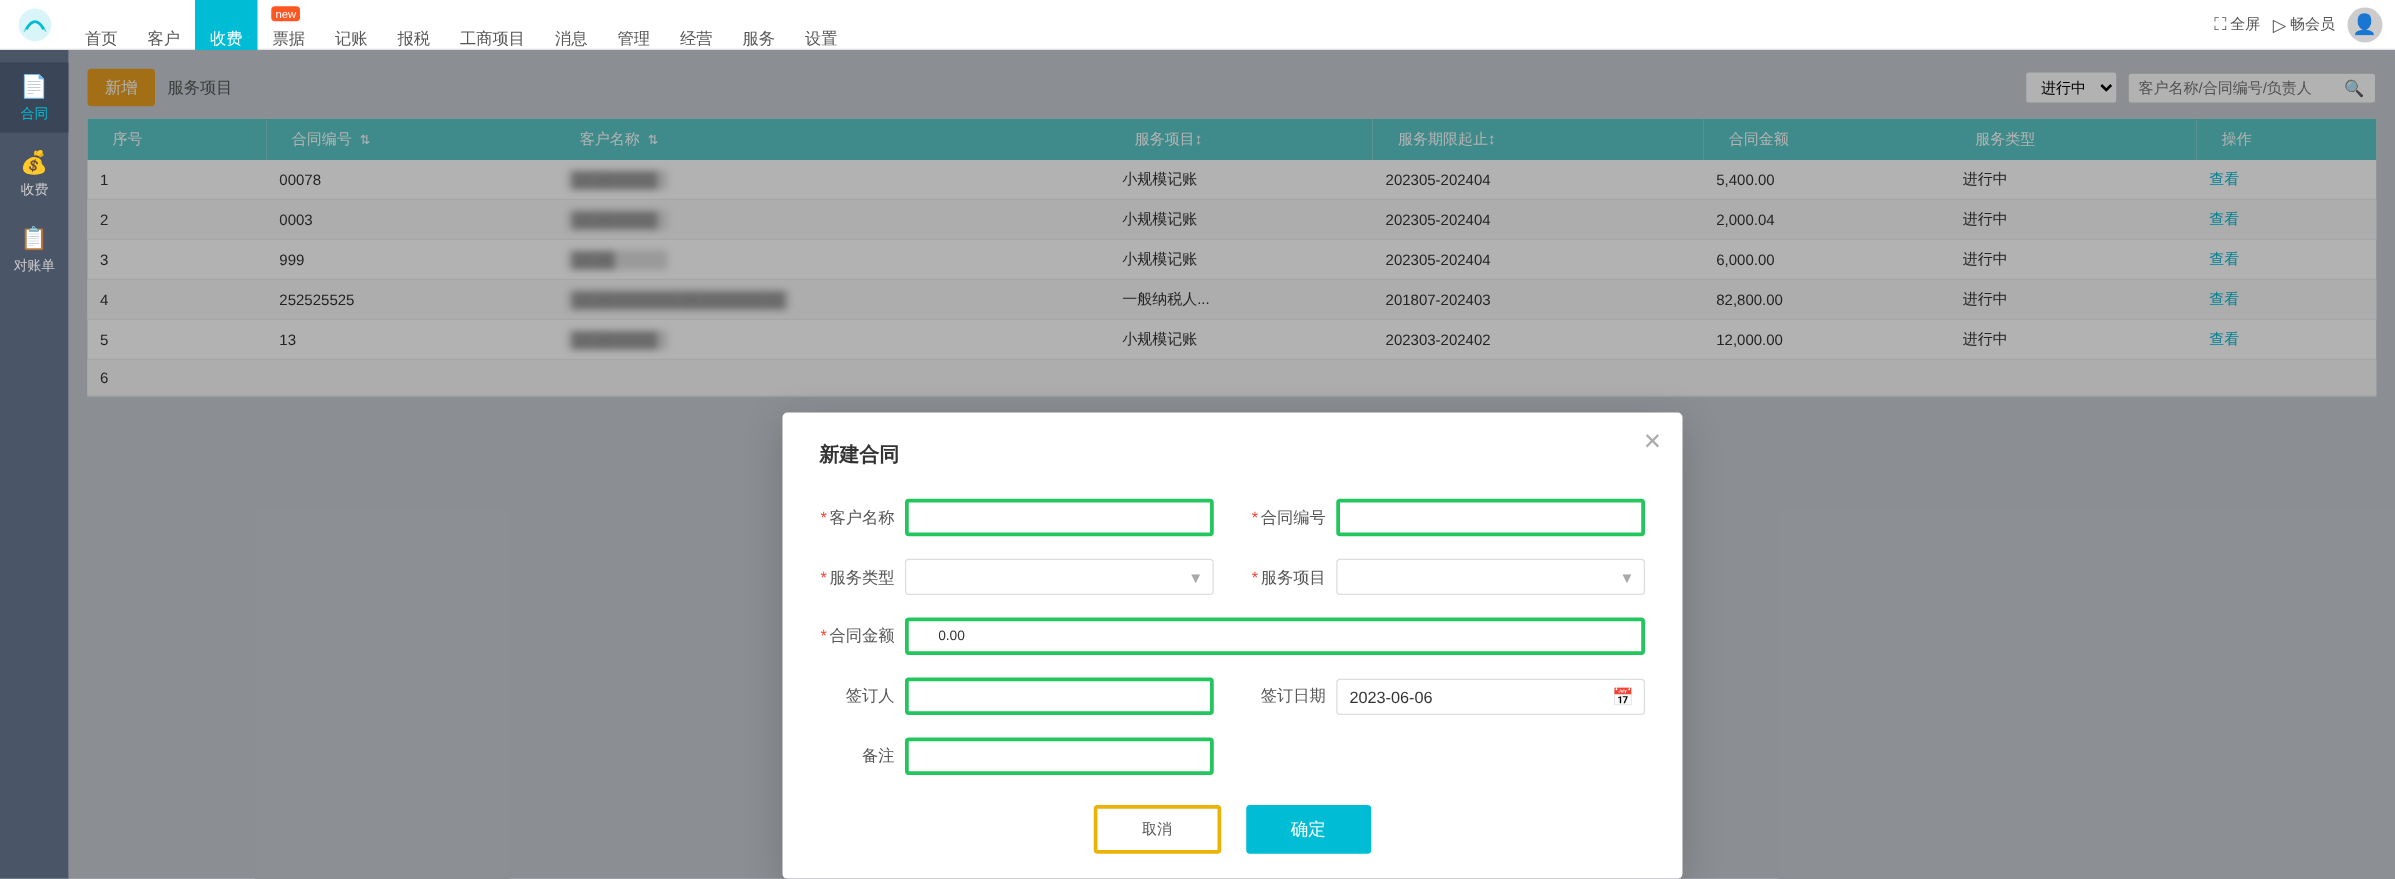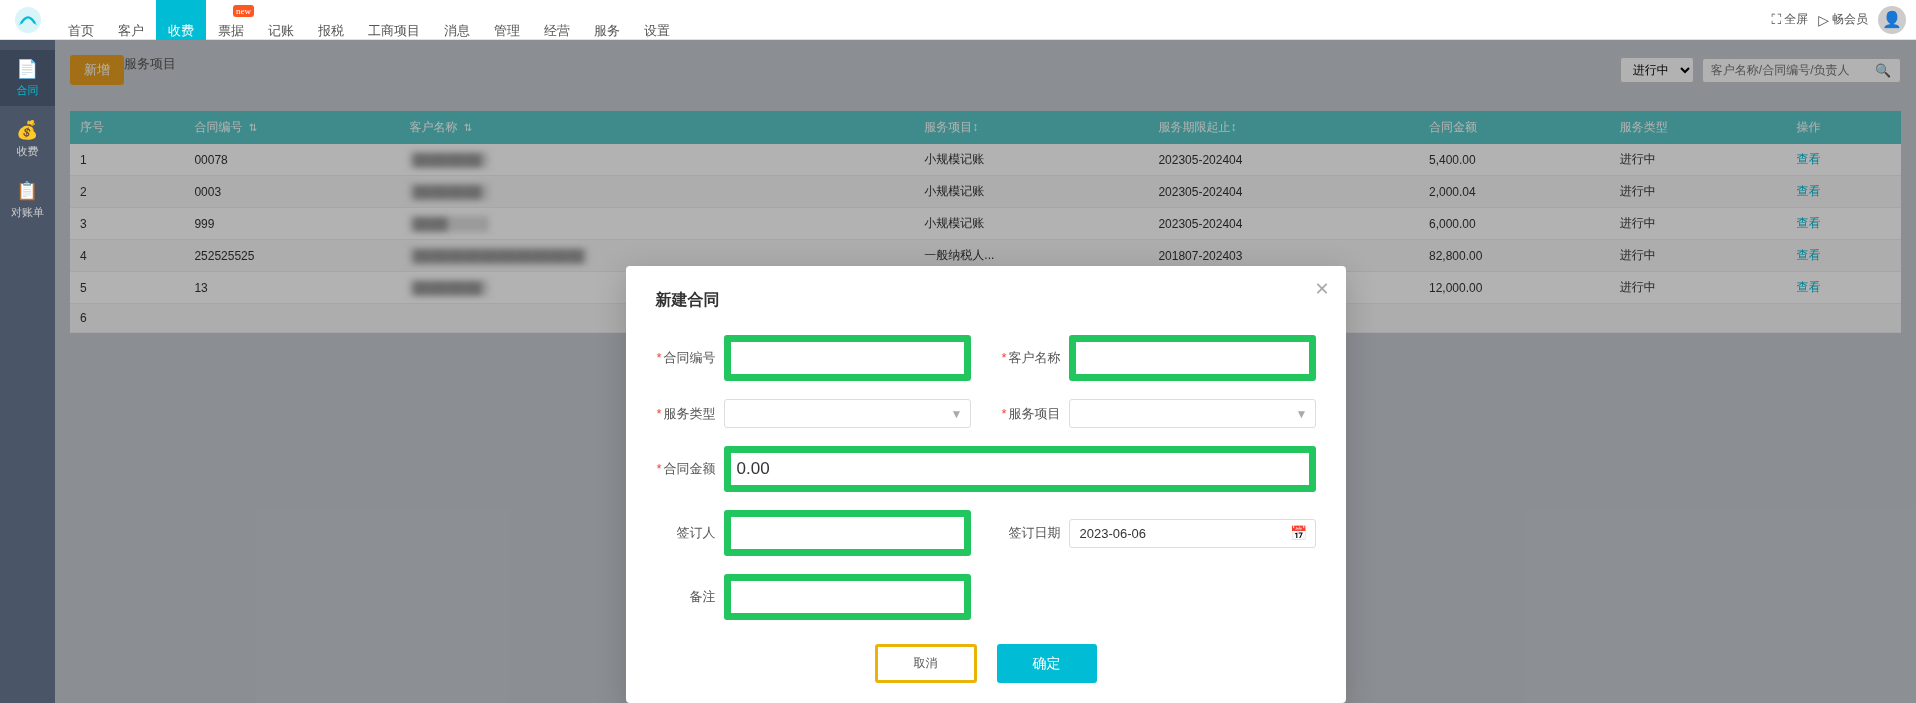--- a/index.html
+++ b/index.html
@@ -33,27 +33,26 @@
       align-items: flex-end;
       cursor: pointer;
       color: #555;
       font-size: 13px;
       position: relative;
     }
     .nav-item.active { background: #00bcd4; color: #fff; }
     .nav-item .new-badge {
       position: absolute;
       top: 5px;
-      right: 2px;
+      right: 16px;
       background: #ff5722;
       color: #fff;
       font-size: 9px;
       padding: 1px 3px;
       border-radius: 3px;
-      font-family: Liberation Serif, serif;
     }
     .nav-right {
       display: flex;
       align-items: center;
       gap: 10px;
       color: #555;
       font-size: 12px;
     }
     .nav-right-item {
       display: flex;
@@ -107,22 +106,23 @@
     .content-area {
       flex: 1;
       background: #c8cdd3;
       padding: 15px;
       position: relative;
     }
 
     
     .toolbar {
       display: flex;
-      gap: 0;
-      margin-bottom: 26px;
+      align-items: center;
+      gap: 10px;
+      margin-bottom: 10px;
     }
     .btn-new {
       background: #e8a020;
       color: #fff;
       border: none;
       padding: 6px 14px;
       border-radius: 3px;
       cursor: pointer;
       font-size: 13px;
     }
@@ -163,21 +163,21 @@
 
     
     .data-table {
       width: 100%;
       border-collapse: collapse;
       background: #fff;
     }
     .data-table th {
       background: #5bc8c8;
       color: #fff;
-      padding: 8px 10px;
+      padding: 8px 20px;
       text-align: left;
       font-size: 12px;
       font-weight: normal;
       white-space: nowrap;
     }
     .data-table th.sortable { cursor: pointer; }
     .data-table td {
       padding: 7px 10px;
       border-bottom: 1px solid #eee;
       font-size: 12px;
@@ -257,24 +257,24 @@
       white-space: nowrap;
       min-width: 60px;
       text-align: right;
     }
     .required-star {
       color: #f44336;
       margin-right: 2px;
     }
     .form-input {
       flex: 1;
-      border: 7px solid #22c55e;
-      border-radius: 3px;
-      padding: 6px 6px;
-      font-size: 17px;
+      border: 3px solid #22c55e;
+      border-radius: 3px;
+      padding: 6px 24px;
+      font-size: 11px;
       outline: none;
       color: #333;
     }
     .select-wrapper {
       flex: 1;
       position: relative;
       display: flex;
       align-items: center;
     }
     .select-wrapper select {
@@ -518,25 +518,25 @@
       </tbody>
     </table>
 
     <div class="overlay">
       <div class="modal">
         <div class="modal-title">新建合同</div>
         <span class="modal-close">✕</span>
 
         <div class="form-row">
           <div class="form-group">
+            <span class="form-label"><span class="required-star">*</span><span>客户名称</span></span>
+            <input type="text" class="form-input" value="" style="">
+          </div>
+          <div class="form-group">
             <span class="form-label"><span class="required-star">*</span><span>合同编号</span></span>
-            <input type="text" class="form-input" value="" style="">
-          </div>
-          <div class="form-group">
-            <span class="form-label"><span class="required-star">*</span><span>客户名称</span></span>
             <input type="text" class="form-input" value="" style="">
           </div>
         </div>
 
         <div class="form-row">
           <div class="form-group">
             <span class="form-label"><span class="required-star">*</span><span>服务类型</span></span>
             <div class="select-wrapper">
               <select>
                 <option value=""></option>

